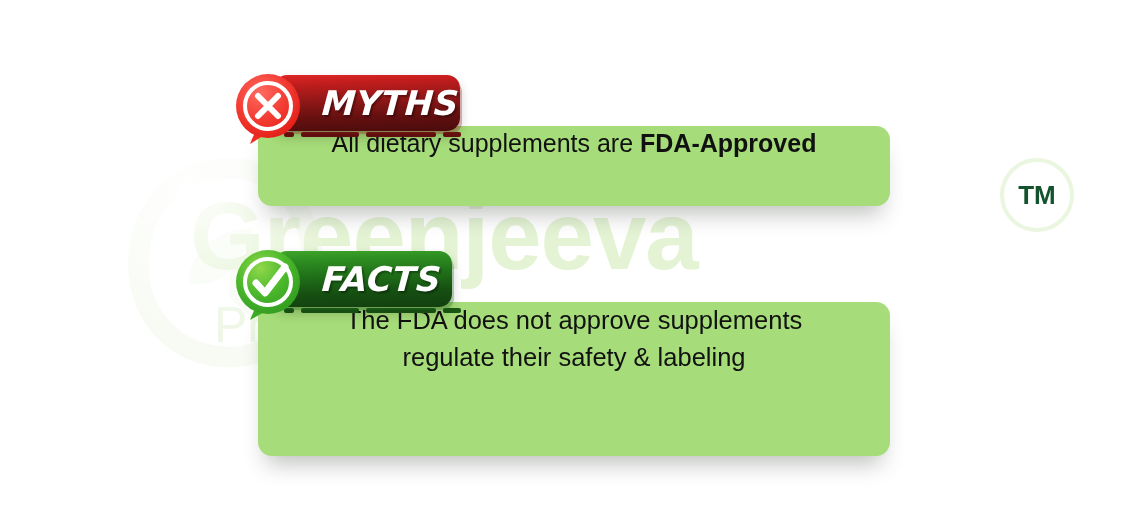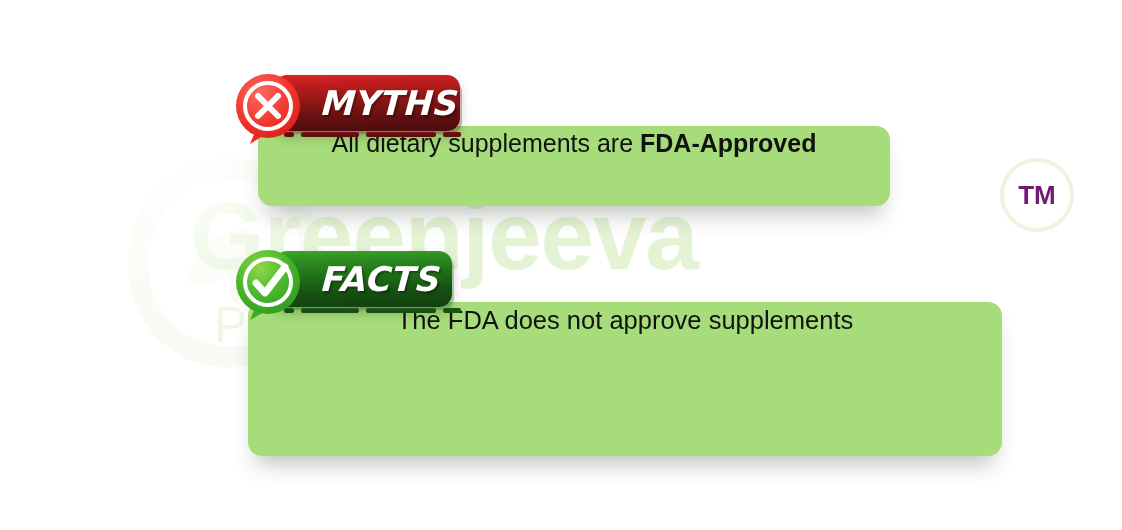--- a/index.html
+++ b/index.html
@@ -43,21 +43,21 @@
     line-height: 1;
   }
   #wm-tm {
     position: absolute;
     left: 1000px;
     top: 158px;
     width: 66px;
     height: 66px;
     border: 4px solid #ebf6e0;
     border-radius: 50%;
-    color: #701a75;
+    color: #14532d;
     font-size: 26px;
     font-weight: 700;
     display: flex;
     align-items: center;
     justify-content: center;
     letter-spacing: 0px;
   }
   #wm-tag {
     position: absolute;
     left: 214px;
@@ -81,23 +81,23 @@
     justify-content: center;
     box-sizing: border-box;
   }
   #myths-panel {
     left: 258px;
     top: 126px;
     width: 632px;
     height: 80px;
   }
   #facts-panel {
-    left: 248px;
+    left: 258px;
     top: 302px;
-    width: 754px;
+    width: 632px;
     height: 154px;
   }
   .panel-text {
     color: #111111;
     text-align: center;
     font-size: 25px;
     line-height: 1.38;
     font-weight: 400;
     padding: 0 22px;
   }
@@ -244,20 +244,21 @@
     <circle cx="36" cy="34" r="32" fill="url(#redg)"></circle>
     <circle cx="36" cy="34" r="23" fill="none" stroke="#ffffff" stroke-width="4"></circle>
     <line x1="26" y1="24" x2="46" y2="44" stroke="#ffffff" stroke-width="6" stroke-linecap="round"></line>
     <line x1="46" y1="24" x2="26" y2="44" stroke="#ffffff" stroke-width="6" stroke-linecap="round"></line>
   </svg>
 </div>
 
 <div class="panel" id="facts-panel">
   <div class="panel-text" id="facts-text">
     <div>The FDA does not approve supplements</div>
+    <div>regulate their safety &amp; labeling</div>
   </div>
 </div>
 
 <div class="badge-wrap" id="facts-badge-wrap">
   <div class="badge-dashes" id="facts-dashes">
     <i class="d1"></i>
       <i class="d2"></i>
       <i class="d3"></i>
       <i class="d4"></i>
   </div>

